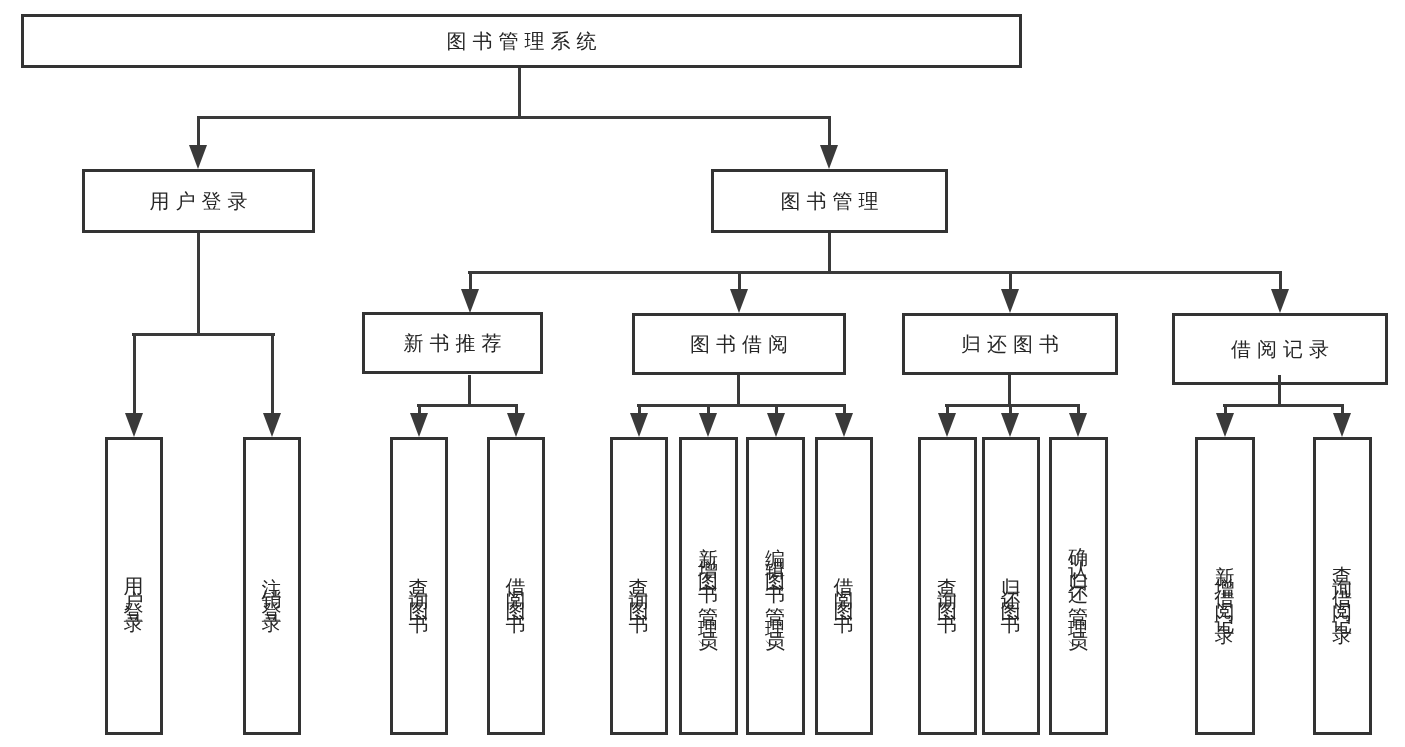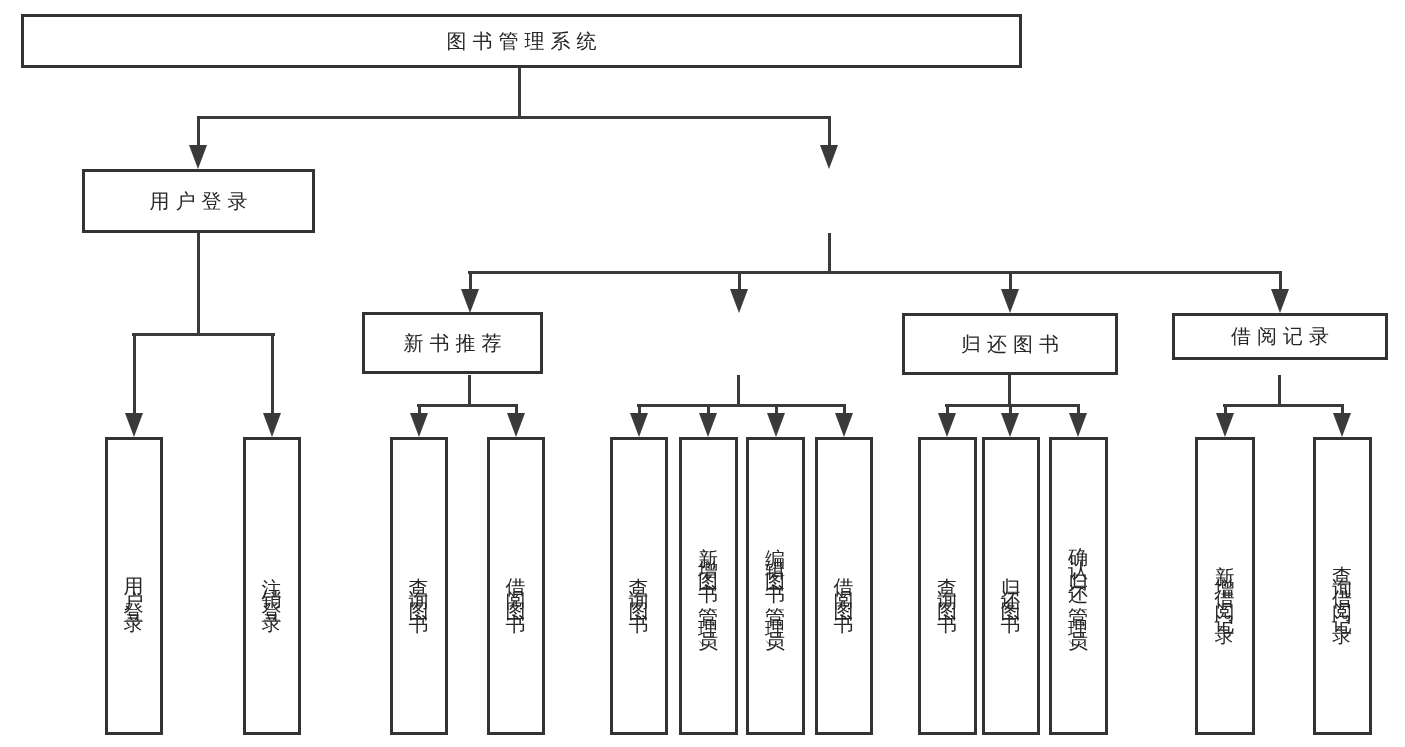--- a/index.html
+++ b/index.html
@@ -89,40 +89,46 @@
   </div>
 
   <div class="cline" style="left:518px;top:68px;width:3px;height:50px;"></div>
   <div class="cline" style="left:197px;top:116px;width:634px;height:3px;"></div>
   <div class="arrow" style="left:189px;top:119px;height:50px;"></div>
   <div class="arrow" style="left:820px;top:119px;height:50px;"></div>
 
   <div class="node" style="left:82px;top:169px;width:233px;height:64px;">
     <span class="hlabel">用户登录</span>
   </div>
+  <div class="node" style="left:711px;top:169px;width:237px;height:64px;">
+    <span class="hlabel">图书管理</span>
+  </div>
 
   <div class="cline" style="left:197px;top:233px;width:3px;height:101px;"></div>
   <div class="cline" style="left:132px;top:333px;width:143px;height:3px;"></div>
   <div class="arrow" style="left:125px;top:336px;height:101px;"></div>
   <div class="arrow" style="left:263px;top:336px;height:101px;"></div>
 
   <div class="cline" style="left:828px;top:233px;width:3px;height:39px;"></div>
   <div class="cline" style="left:468px;top:271px;width:814px;height:3px;"></div>
   <div class="arrow" style="left:461px;top:274px;height:39px;"></div>
   <div class="arrow" style="left:730px;top:274px;height:39px;"></div>
   <div class="arrow" style="left:1001px;top:274px;height:39px;"></div>
   <div class="arrow" style="left:1271px;top:274px;height:39px;"></div>
 
   <div class="node" style="left:362px;top:312px;width:181px;height:62px;">
     <span class="hlabel">新书推荐</span>
   </div>
+  <div class="node" style="left:632px;top:313px;width:214px;height:62px;">
+    <span class="hlabel">图书借阅</span>
+  </div>
   <div class="node" style="left:902px;top:313px;width:216px;height:62px;">
     <span class="hlabel">归还图书</span>
   </div>
-  <div class="node" style="left:1172px;top:313px;width:216px;height:47px;">
+  <div class="node" style="left:1172px;top:313px;width:216px;height:72px;">
     <span class="hlabel">借阅记录</span>
   </div>
 
   <div class="cline" style="left:468px;top:375px;width:3px;height:30px;"></div>
   <div class="cline" style="left:417px;top:404px;width:101px;height:3px;"></div>
   <div class="arrow" style="left:410px;top:407px;height:30px;"></div>
   <div class="arrow" style="left:507px;top:407px;height:30px;"></div>
 
   <div class="cline" style="left:737px;top:375px;width:3px;height:30px;"></div>
   <div class="cline" style="left:637px;top:404px;width:209px;height:3px;"></div>

